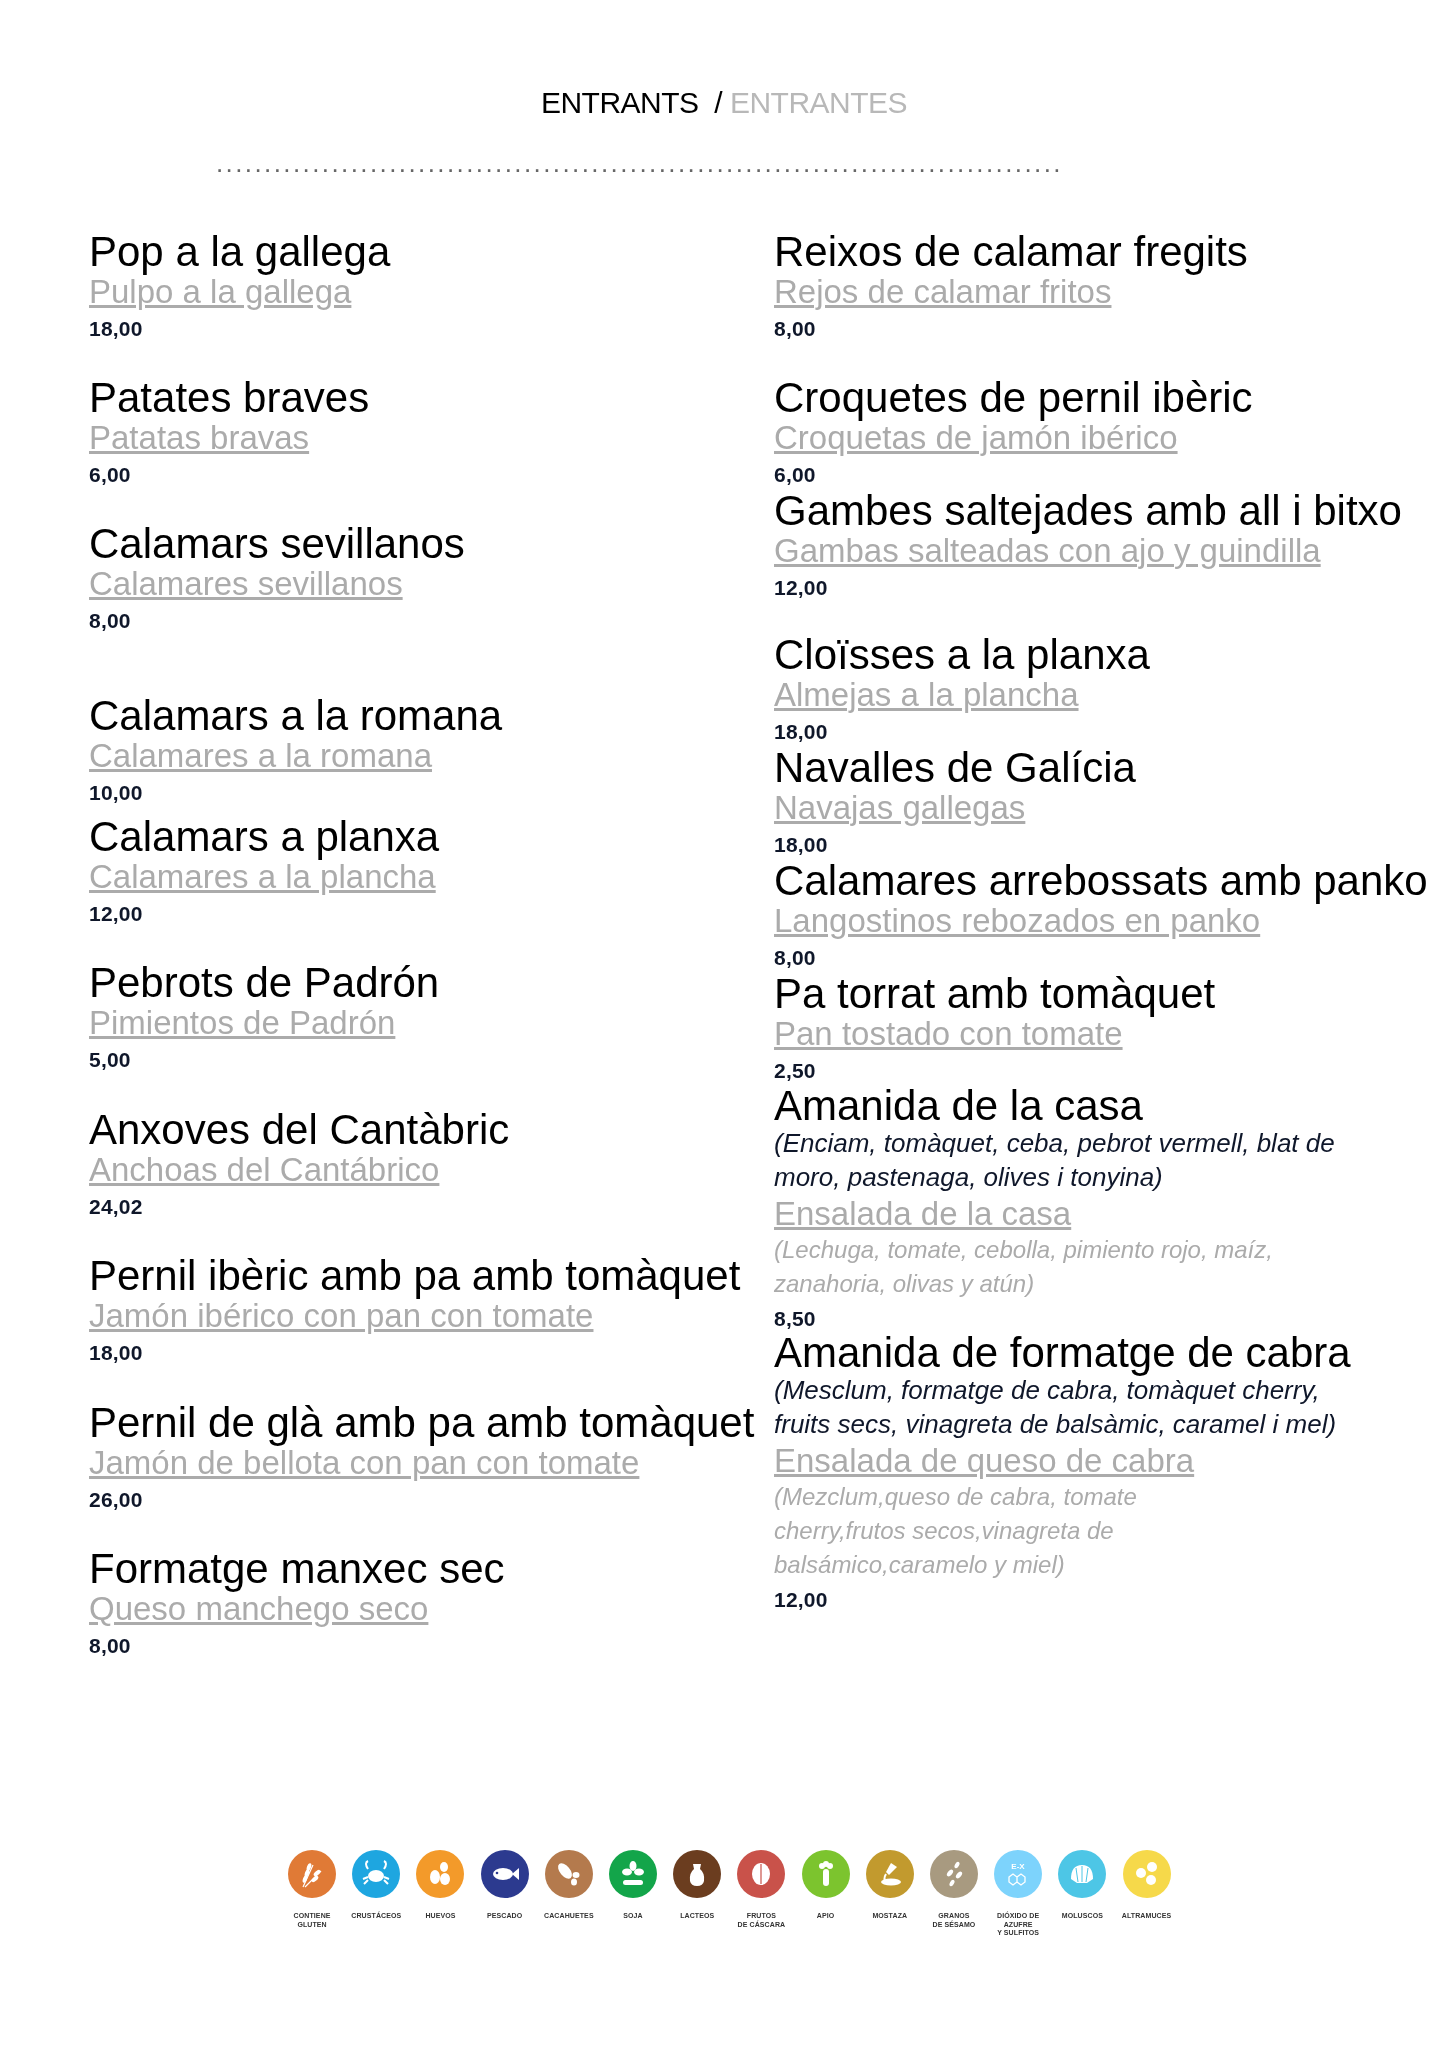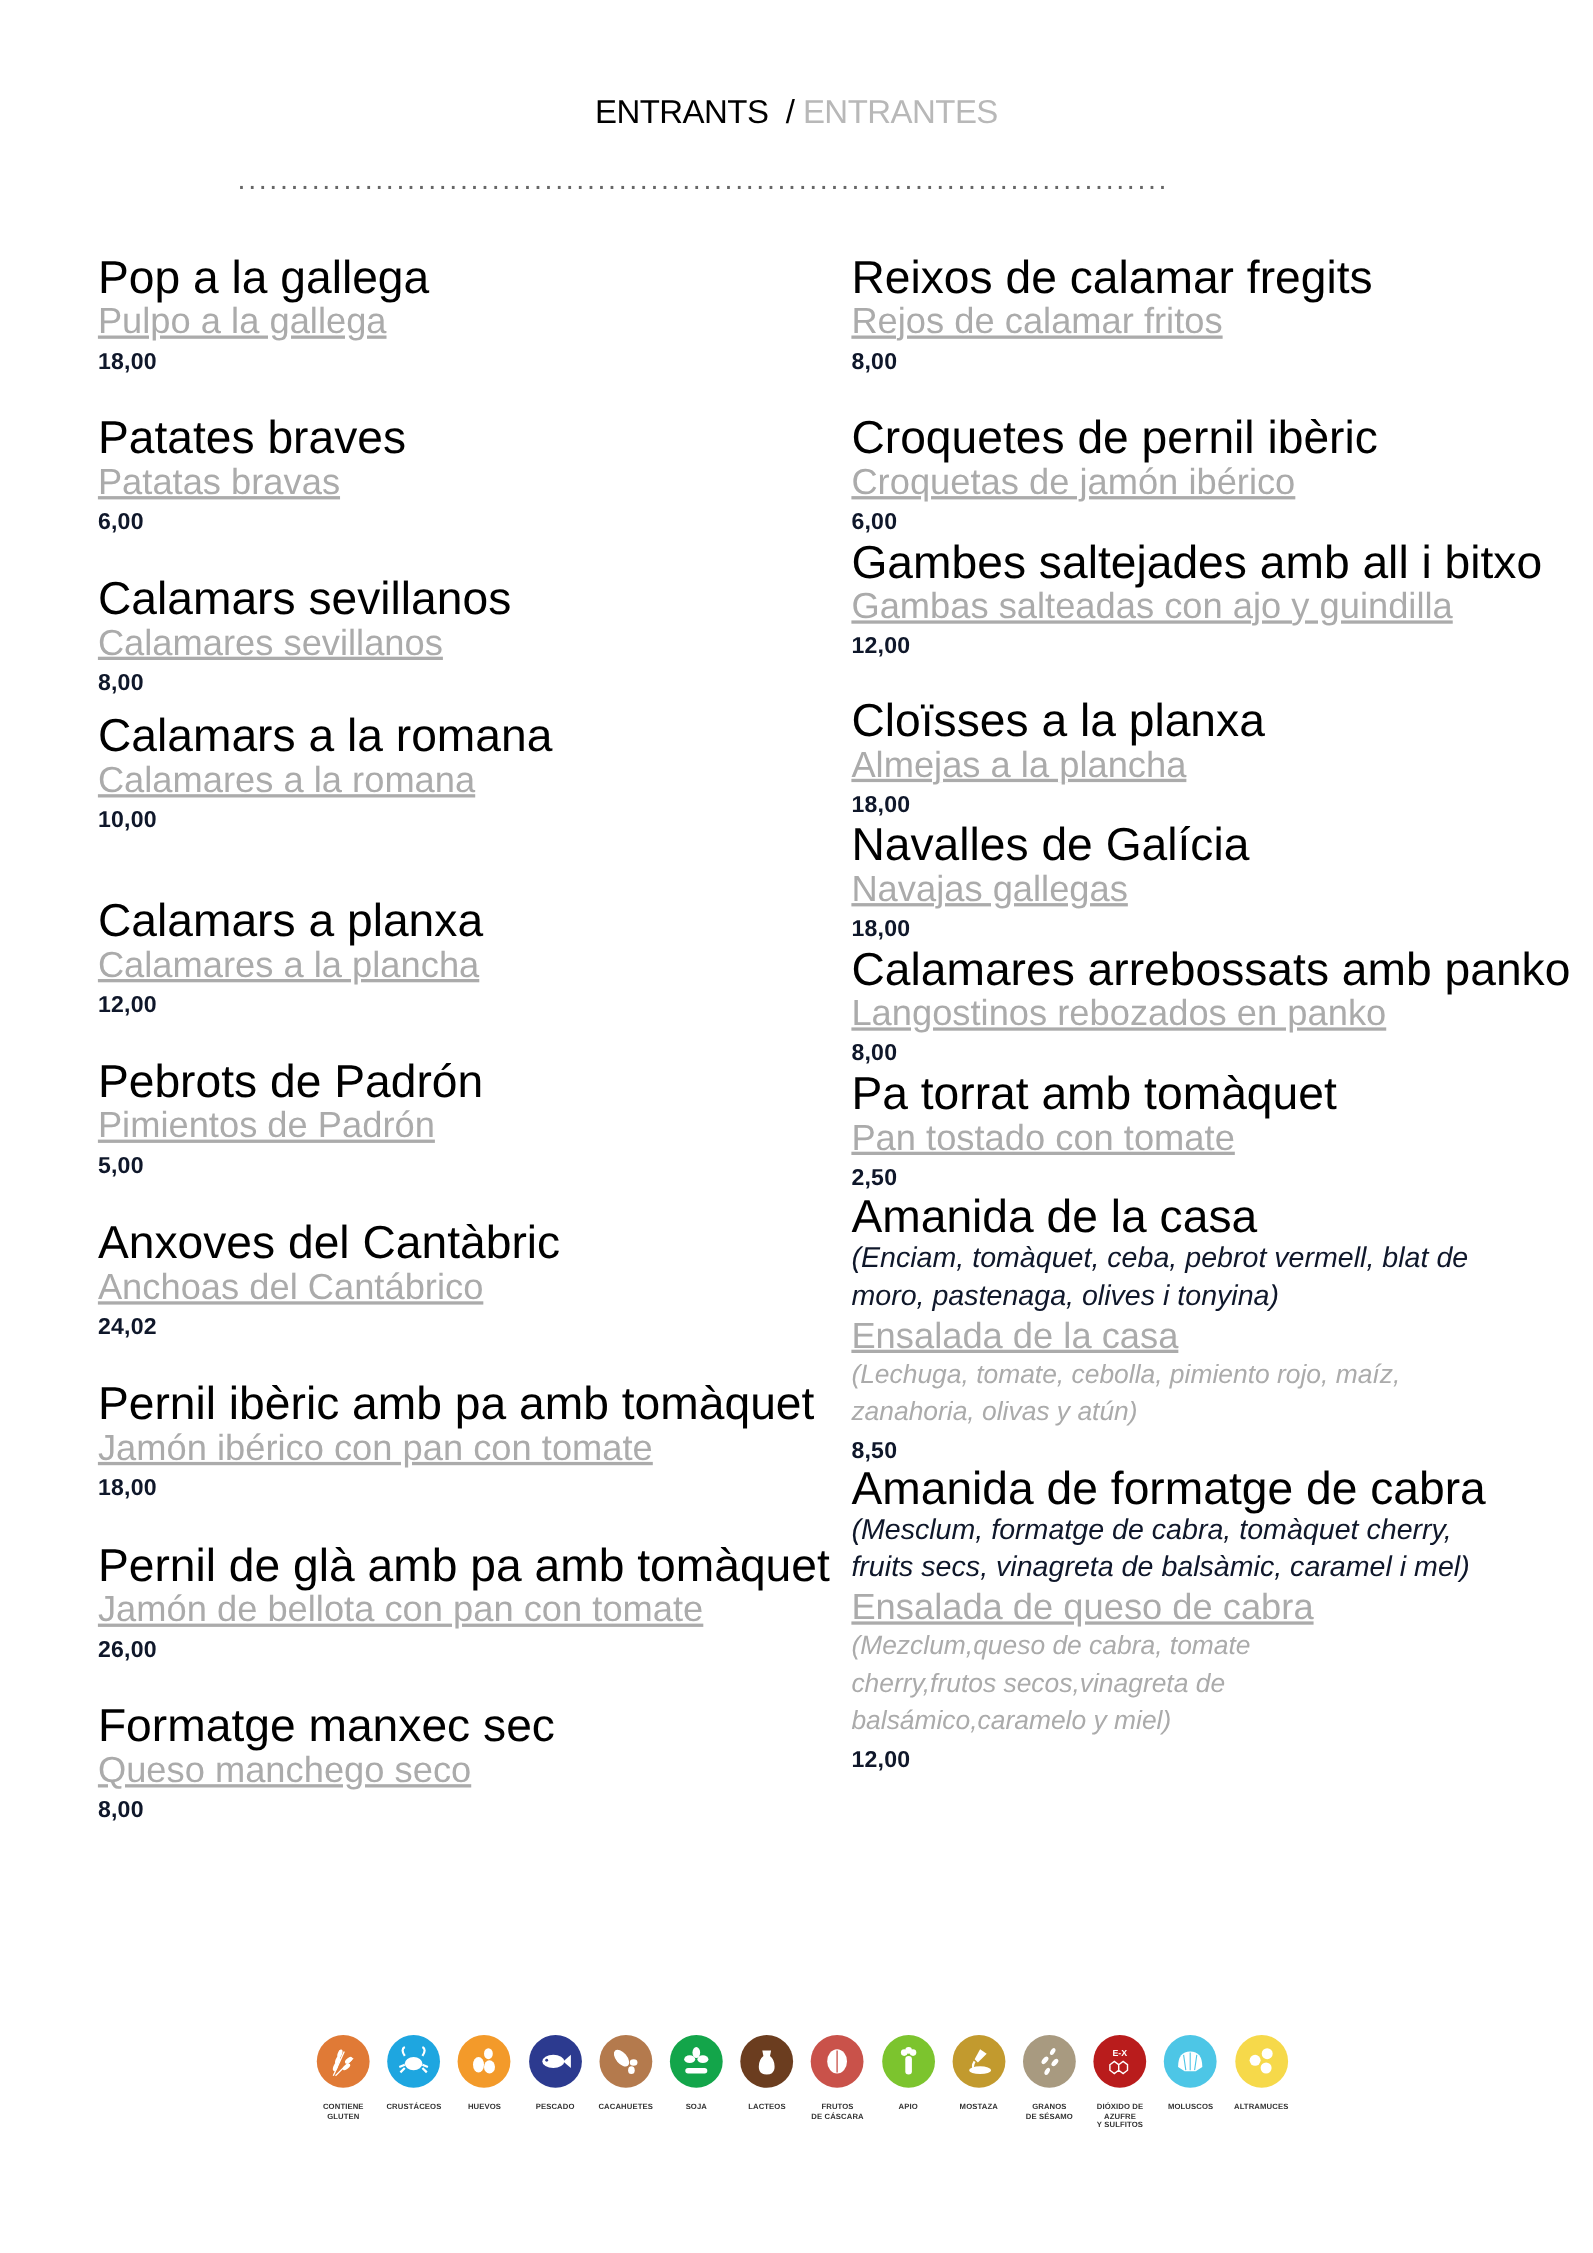--- a/index.html
+++ b/index.html
@@ -37,21 +37,21 @@
 <div class="item L" style="top:378px">
   <div class="t">Patates braves</div>
   <div class="s">Patatas bravas</div>
   <div class="p">6,00</div>
 </div>
 <div class="item L" style="top:524px">
   <div class="t">Calamars sevillanos</div>
   <div class="s">Calamares sevillanos</div>
   <div class="p">8,00</div>
 </div>
-<div class="item L" style="top:649px">
+<div class="item L" style="top:696px">
   <div class="t">Calamars a la romana</div>
   <div class="s">Calamares a la romana</div>
   <div class="p">10,00</div>
 </div>
 <div class="item L" style="top:817px">
   <div class="t">Calamars a planxa</div>
   <div class="s">Calamares a la plancha</div>
   <div class="p">12,00</div>
 </div>
 <div class="item L" style="top:963px">
@@ -254,21 +254,21 @@
             <ellipse cx="13" cy="16" rx="2.2" ry="4" transform="rotate(40 13 16)"></ellipse>
             <ellipse cx="22" cy="18" rx="2.2" ry="4" transform="rotate(40 22 18)"></ellipse>
             <ellipse cx="15" cy="26" rx="2" ry="3.5" transform="rotate(30 15 26)"></ellipse>
           </g>
         </svg>
     </div>
     <div class="al-label">GRANOS
 DE SÉSAMO</div>
   </div>
   <div class="al">
-    <div class="circ" style="background:#b91c1c">
+    <div class="circ" style="background:#7dd3fc">
       <svg viewBox="0 0 34 34">
           <text x="17" y="12" text-anchor="middle" font-size="8" font-weight="bold" fill="#fff" font-family="Liberation Sans, sans-serif">E-X</text>
           <path d="M8 20 L12 17 L16 20 L16 25 L12 28 L8 25 Z M16 20 L20 17 L24 20 L24 25 L20 28 L16 25" stroke="#fff" stroke-width="1.3" fill="none"></path>
         </svg>
     </div>
     <div class="al-label">DIÓXIDO DE AZUFRE
 Y SULFITOS</div>
   </div>
   <div class="al">
     <div class="circ" style="background:#4dc6e6">

